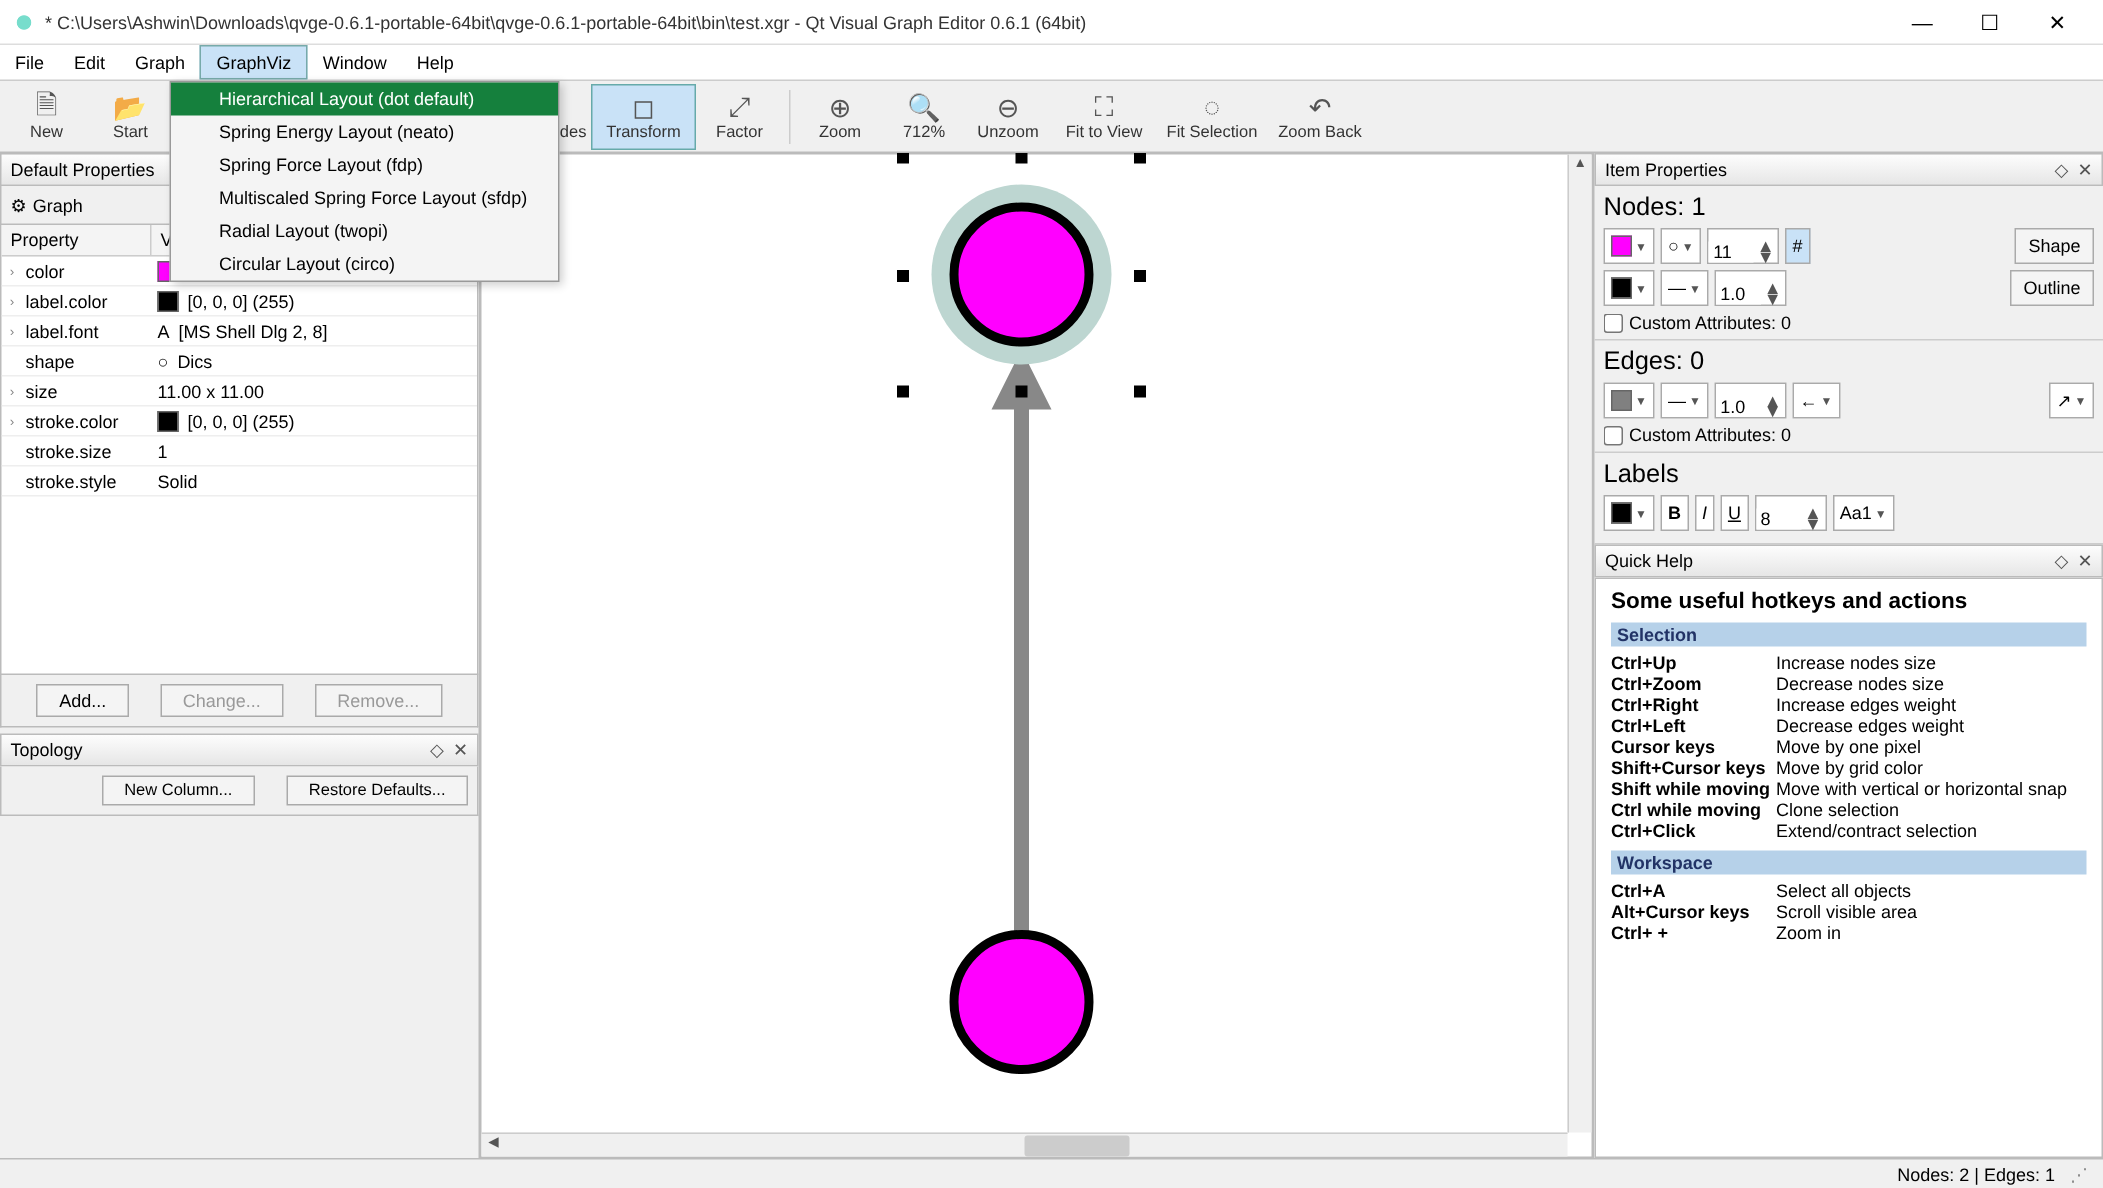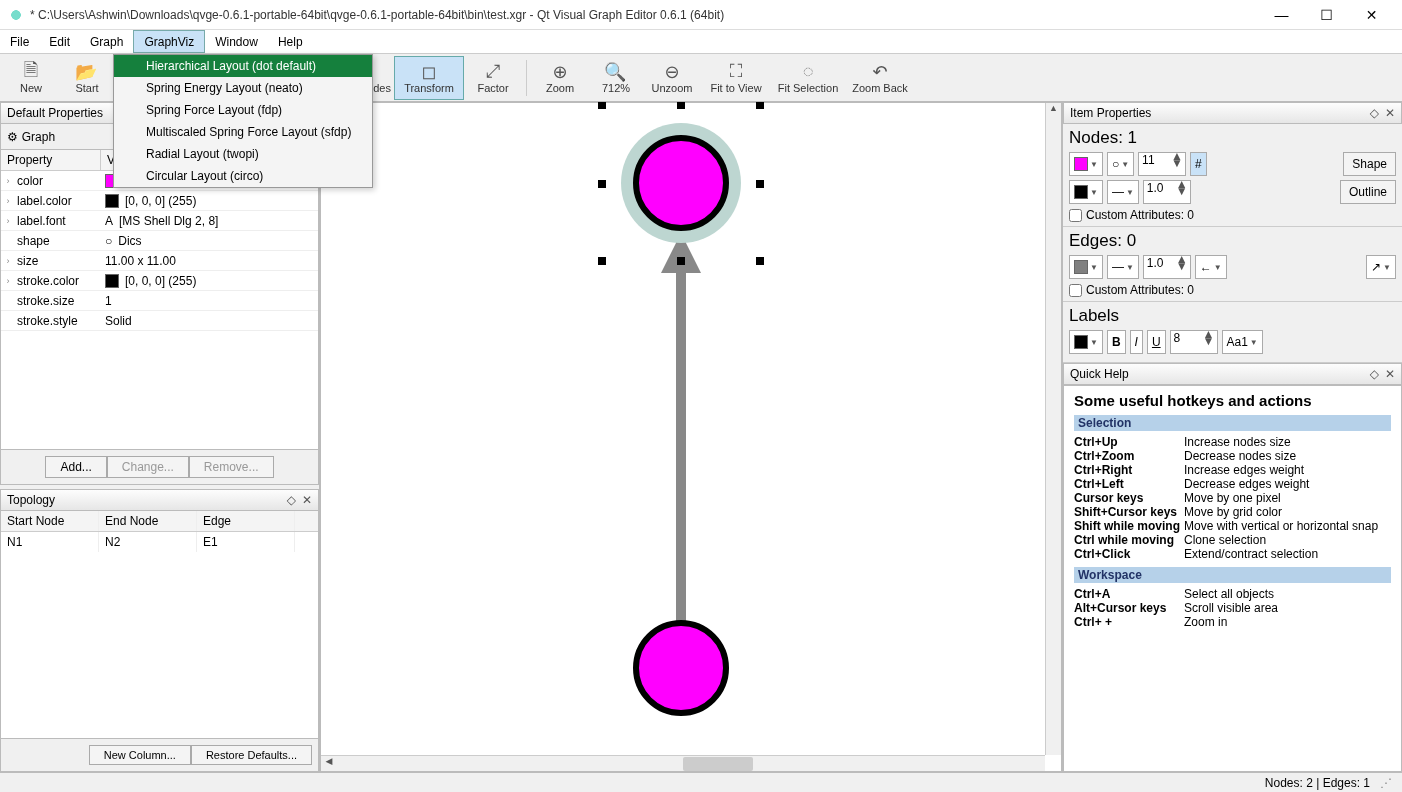--- a/index.html
+++ b/index.html
@@ -29,42 +29,42 @@
 .prop-table { flex: 1; background: #fff; border: 1px solid #bbb; border-top: none; overflow: auto; }
 .prop-head { display: flex; background: #f4f4f4; border-bottom: 1px solid #ccc; }
 .prop-head > div { padding: 3px 6px; border-right: 1px solid #ccc; }
 .prop-head .c1 { width: 100px; }
 .prop-head .c2 { flex: 1; }
 .prop-row { display: flex; border-bottom: 1px solid #eee; align-items: center; height: 20px; }
 .prop-row .exp { width: 14px; text-align: center; color: #888; font-size: 9px; }
 .prop-row .c1 { width: 86px; padding-left: 2px; }
 .prop-row .c2 { flex: 1; display: flex; align-items: center; gap: 6px; padding-left: 4px; }
 .swatch { width: 14px; height: 14px; border: 1px solid #666; }
-.btn-row { display: flex; gap: 0; padding: 6px; justify-content: center; background: #f0f0f0; border: 1px solid #bbb; border-top: none; }
+.btn-row { display: flex; gap: 21px; padding: 6px; justify-content: center; background: #f0f0f0; border: 1px solid #bbb; border-top: none; }
 .btn-row button { padding: 3px 14px; border: 1px solid #aaa; background: #f4f4f4; cursor: pointer; }
 .btn-row button:disabled { color: #999; }
 .topo-table { flex: 1; background: #fff; border: 1px solid #bbb; border-top: none; }
 .topo-head { display: flex; background: #f4f4f4; border-bottom: 1px solid #ccc; }
 .topo-head > div, .topo-row > div { width: 98px; padding: 3px 6px; border-right: 1px solid #eee; }
 .topo-row { display: flex; }
 .canvas-area { flex: 1; background: #fff; position: relative; border: 1px solid #bbb; }
 .canvas-area .vscroll { position: absolute; right: 0; top: 0; bottom: 16px; width: 16px; background: #f0f0f0; border-left: 1px solid #ccc; }
 .canvas-area .vscroll .arrow { height: 16px; text-align: center; font-size: 9px; color: #555; }
 .canvas-area .hscroll { position: absolute; left: 0; right: 16px; bottom: 0; height: 16px; background: #f0f0f0; border-top: 1px solid #ccc; display: flex; }
 .canvas-area .hscroll .arrow { width: 16px; text-align: center; font-size: 9px; color: #555; }
 .canvas-area .hscroll .thumb { position: absolute; left: 50%; width: 70px; height: 14px; top: 1px; background: #ccc; border-radius: 2px; }
 .node-sel { position: absolute; }
 .handle { position: absolute; width: 8px; height: 8px; background: #000; }
 .right-panel { width: 340px; background: #f0f0f0; display: flex; flex-direction: column; border-left: 1px solid #bbb; }
 .prop-group { border-bottom: 1px solid #ccc; padding: 4px 6px; }
 .group-title { text-align: left; font-size: 17px; margin-bottom: 4px; }
 .prop-line { display: flex; align-items: center; gap: 4px; margin-bottom: 4px; }
 .combo { display: flex; align-items: center; border: 1px solid #aaa; background: #fff; height: 24px; padding: 0 4px; gap: 2px; }
 .combo .dd { font-size: 8px; color: #555; }
-.spinner { display: flex; align-items: flex-start; border: 1px solid #aaa; background: #fff; height: 24px; }
+.spinner { display: flex; align-items: flex-end; border: 1px solid #aaa; background: #fff; height: 24px; }
 .spinner input { width: 30px; border: none; padding: 0 3px; outline: none; }
 .spinner .arrows { display: flex; flex-direction: column; font-size: 6px; line-height: 7px; padding: 0 2px; color: #555; }
 .wide-btn { border: 1px solid #aaa; background: #f4f4f4; padding: 4px 8px; cursor: pointer; margin-left: auto; }
 .chk { display: flex; align-items: center; gap: 4px; font-size: 11px; }
 .help-area { flex: 1; background: #fff; border: 1px solid #bbb; overflow: auto; padding: 6px 10px; position: relative; }
 .help-area h3 { font-size: 15px; font-weight: bold; margin-bottom: 6px; }
 .help-sec { background: #b6d1e9; padding: 1px 4px; font-weight: bold; color: #236; margin: 6px 0 4px; }
 .help-row { display: flex; }
 .help-row .k { width: 110px; font-weight: bold; }
 .help-row .d { flex: 1; }
@@ -245,32 +245,20 @@
       <button disabled="">Change...</button>
       <button disabled="">Remove...</button>
     </div>
 
     <div class="panel-header" style="margin-top:4px;">
       <span>Topology</span>
       <span class="controls">
           <span>◇</span>
           <span>✕</span>
         </span>
-    </div>
-    <div class="topo-table">
-      <div class="topo-head">
-        <div>Start Node</div>
-        <div>End Node</div>
-        <div>Edge</div>
-      </div>
-      <div class="topo-row">
-        <div>N1</div>
-        <div>N2</div>
-        <div>E1</div>
-      </div>
     </div>
     <div class="btn-row" style="justify-content:flex-end;">
       <button class="small-btn">New Column...</button>
       <button class="small-btn">Restore Defaults...</button>
     </div>
   </div>
 
   <div class="canvas-area">
     <svg width="100%" height="100%">
       <line x1="360" y1="120" x2="360" y2="560" stroke="#888" stroke-width="10"></line>

